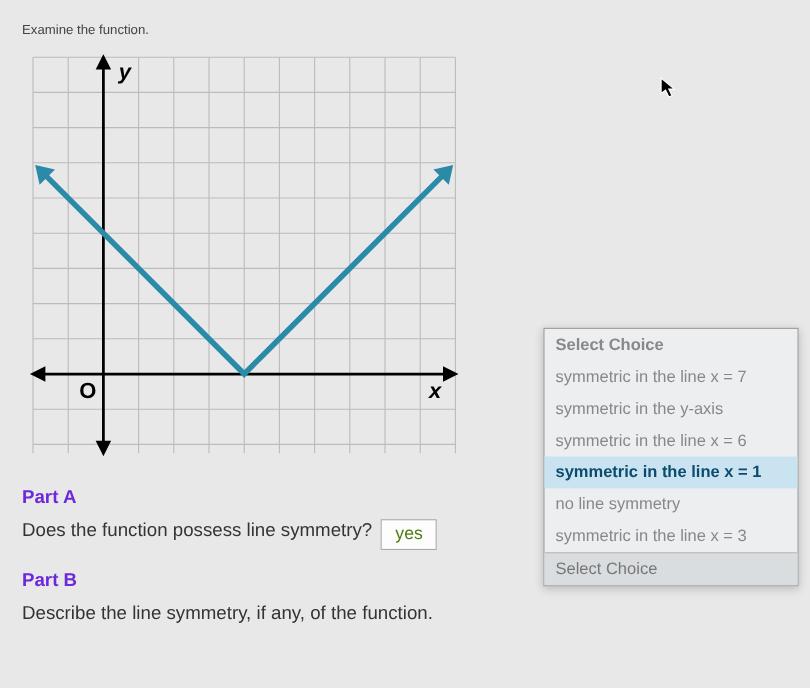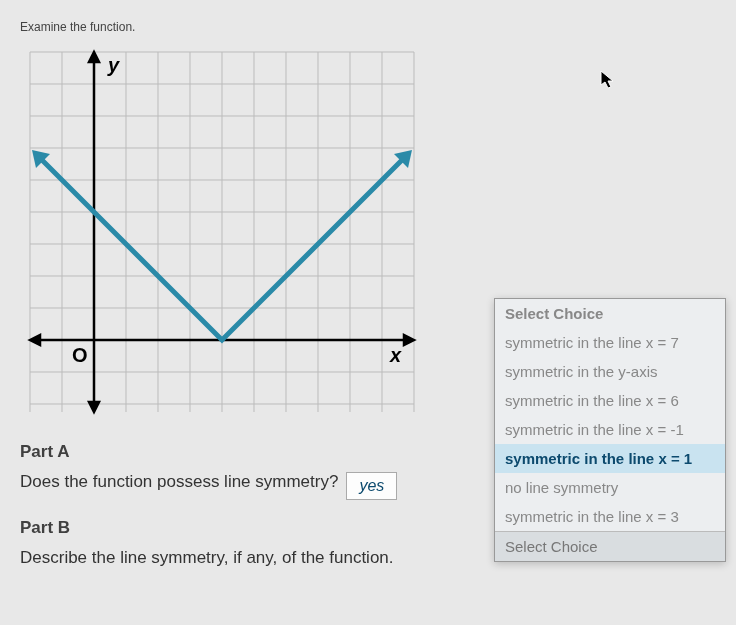--- a/index.html
+++ b/index.html
@@ -23,38 +23,37 @@
     width: 400px;
     height: 380px;
     margin-bottom: 20px;
   }
   .graph-area svg {
     display: block;
   }
   .part-label {
     font-weight: bold;
     font-size: 17px;
-    color: #404040;
+    color: #6d28d9;
     margin: 18px 0 10px 0;
   }
   .question-row {
     font-size: 17px;
     color: #333;
     margin-bottom: 18px;
     display: flex;
     align-items: flex-start;
     gap: 8px;
   }
   .answer-box {
     border: 1px solid #aaa;
     background: #fdfdfd;
     padding: 4px 12px;
-    color: #0c4a6e;
+    color: #4d7c0f;
     font-size: 16px;
-    font-style: italic;
   }
   .dropdown-panel {
     position: absolute;
     right: 10px;
     top: 298px;
     width: 230px;
     background: #eceef0;
     border: 1px solid #999;
     box-shadow: 0 2px 8px rgba(0,0,0,0.2);
     font-size: 15px;
@@ -156,21 +155,20 @@
 <div class="part-label">Part B</div>
 <div class="question-row">
   <span>Describe the line symmetry, if any, of the function.</span>
 </div>
 
 <div class="dropdown-panel">
   <div class="option header">Select Choice</div>
   <div class="option">symmetric in the line x = 7</div>
   <div class="option">symmetric in the y-axis</div>
   <div class="option">symmetric in the line x = 6</div>
-  <div class="option">symmetric in the line x = -1</div>
   <div class="option highlight">symmetric in the line x = 1</div>
   <div class="option">no line symmetry</div>
   <div class="option">symmetric in the line x = 3</div>
   <div class="option footer">Select Choice</div>
 </div>
 
 <div class="cursor">
   <svg width="16" height="20" viewBox="0 0 16 20">
     <path d="M1 1 L1 15 L5 12 L8 18 L11 17 L8 11 L13 11 Z" fill="#000" stroke="#fff" stroke-width="1"></path>
   </svg>

